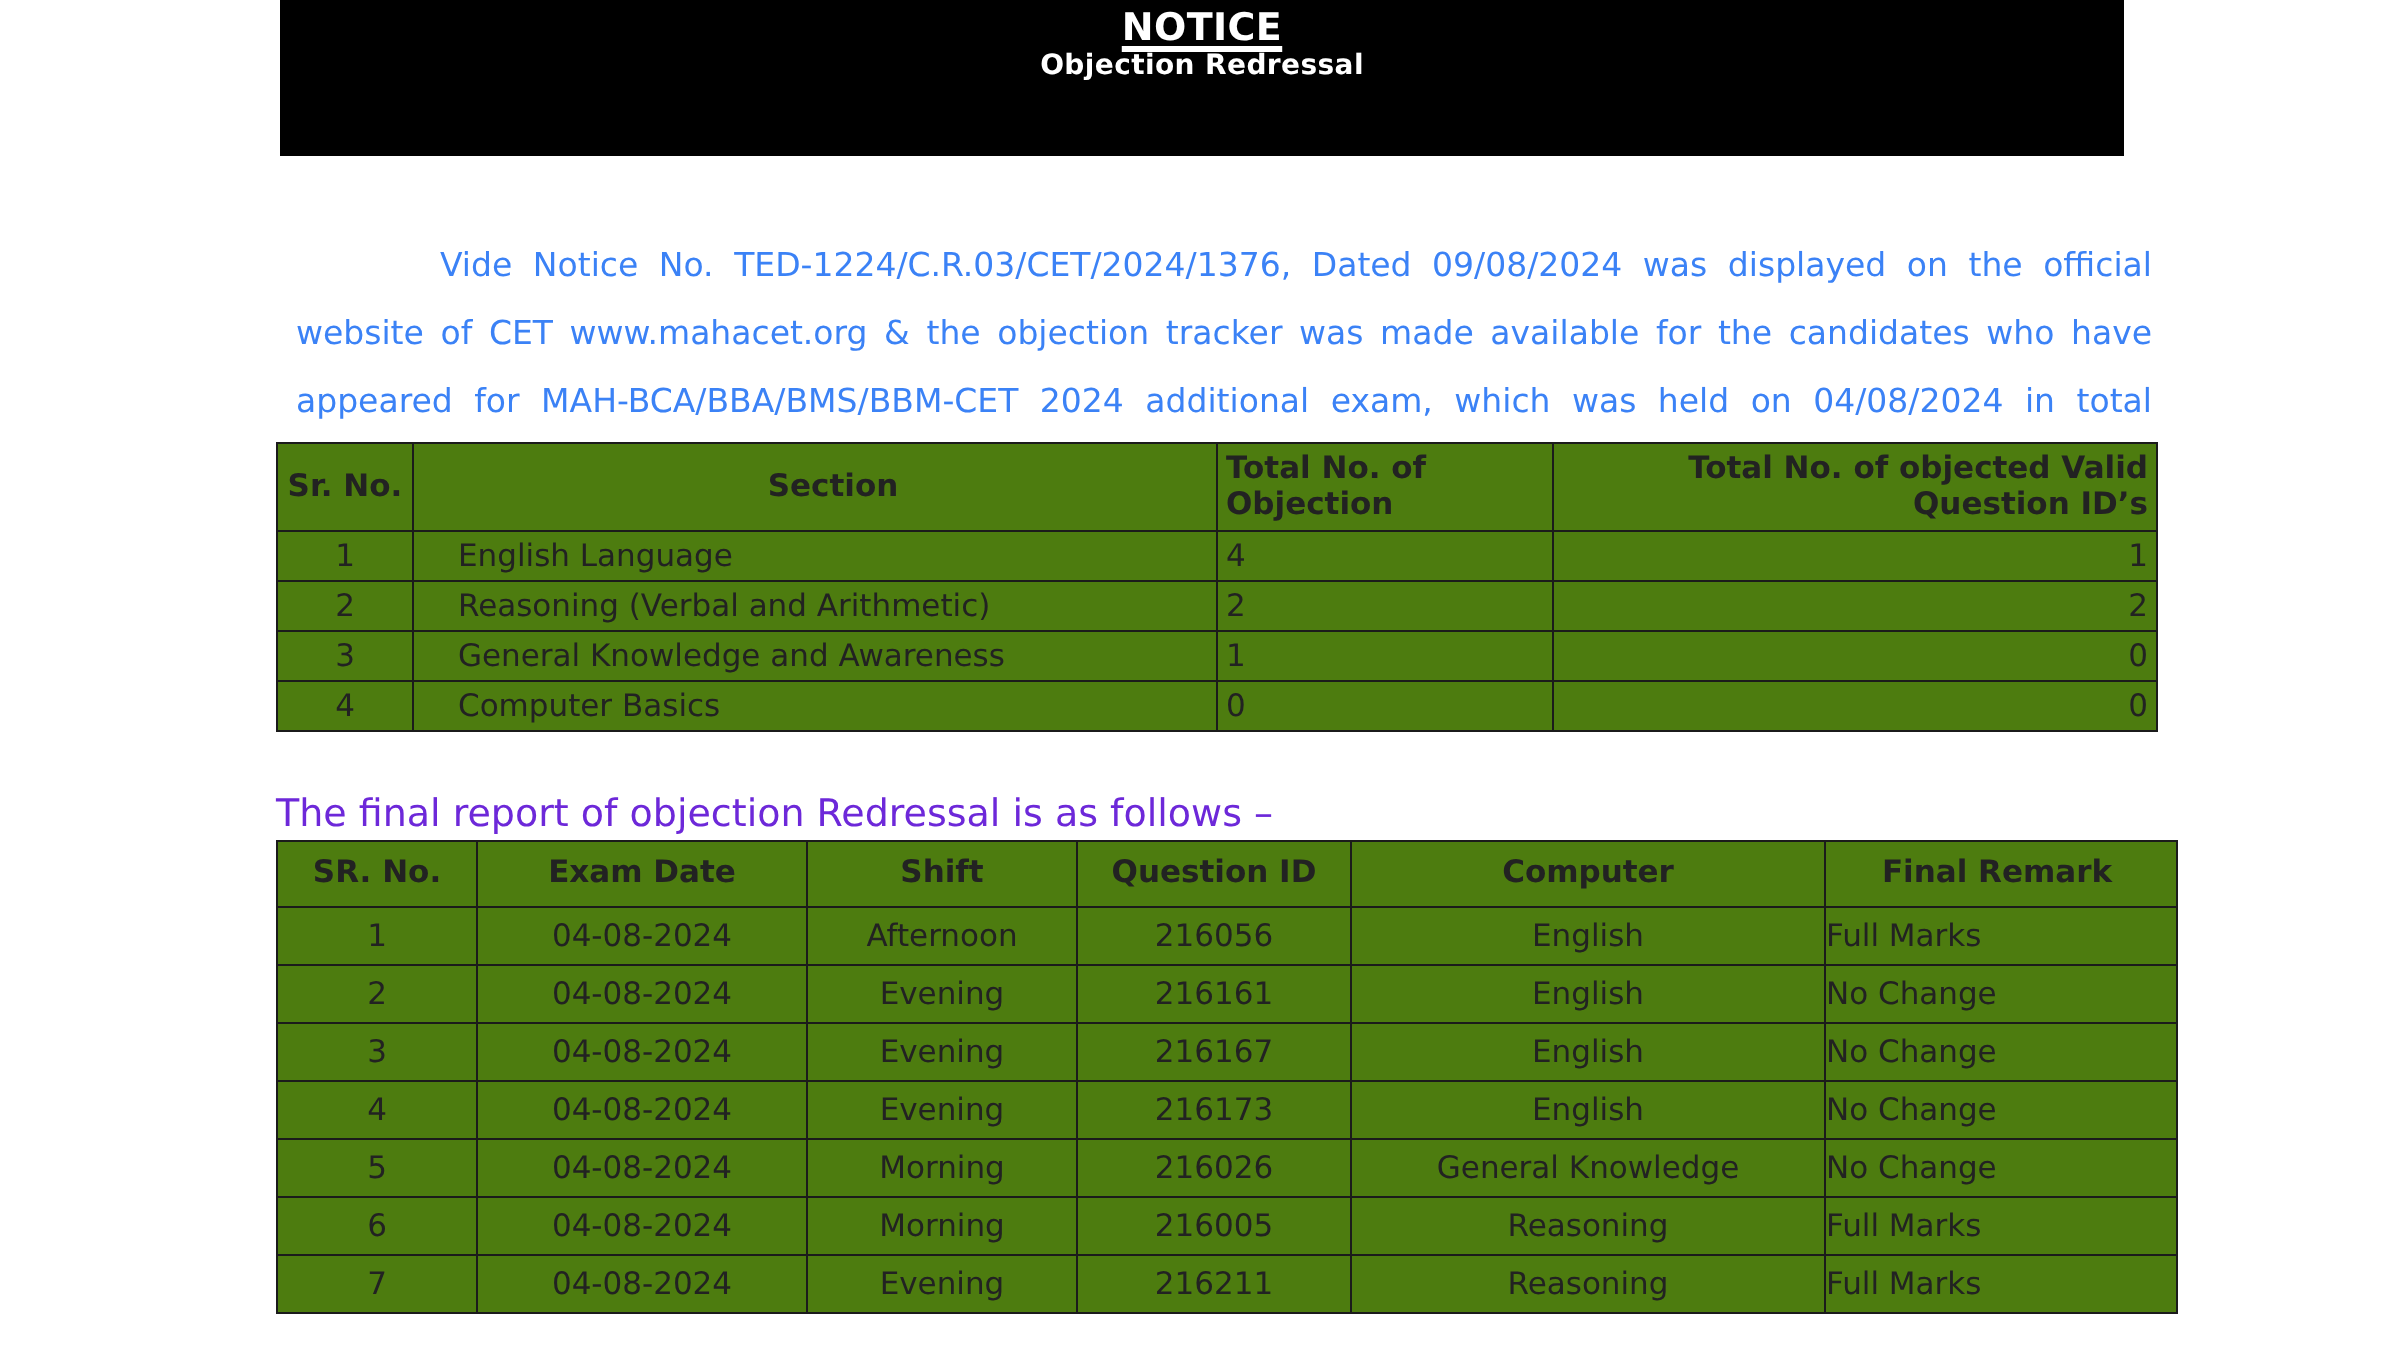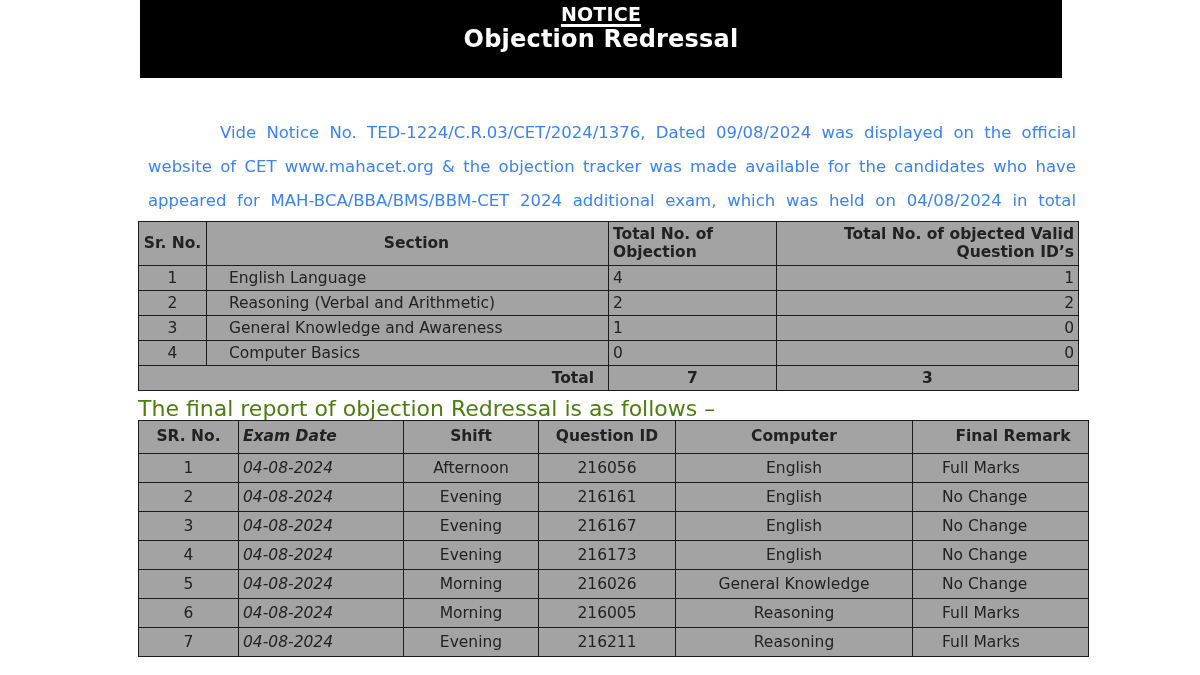--- a/index.html
+++ b/index.html
@@ -40,41 +40,41 @@
     line-height: 1.18;
     letter-spacing: 0.2px;
   }
   .banner-title {
     font-size: 19px;
     text-decoration: underline;
     text-decoration-thickness: 2.5px;
     text-underline-offset: 3px;
   }
   .banner-sub1 { font-size: 21px; }
-  .banner-sub2 { font-size: 24px; }
+  .banner-sub2 { font-size: 14px; }
 
   
   .para {
     position: absolute;
     left: 148px;
     top: 99px;
     width: 928px;
     font-size: 16.5px;
     line-height: 34px;
     text-align: justify;
     text-justify: inter-word;
     text-indent: 72px;
     color: #3b82f6;
   }
 
   
   table.doc-table {
     position: absolute;
     border-collapse: collapse;
-    background: #a3a3a3;
+    background: #4d7c0f;
     table-layout: fixed;
   }
   table.doc-table td, table.doc-table th {
     border: 1.6px solid #1b1b1b;
     font-size: 15.5px;
     color: #222;
     padding: 0 4px;
     box-sizing: border-box;
   }
   table.doc-table th {
@@ -101,38 +101,38 @@
     font-weight: bold;
     padding-right: 14px;
   }
   #table-objections .total-val { font-weight: bold; text-align: center; }
 
   
   .followup {
     position: absolute;
     left: 138px;
     top: 396px;
-    font-size: 22px;
-    color: #4d7c0f;
+    font-size: 19px;
+    color: #6d28d9;
   }
 
   
   #table-final-report {
     left: 138px;
     top: 420px;
     width: 950px;
   }
   #table-final-report th { height: 33px; }
   #table-final-report td { height: 29px; }
   #table-final-report .c-sr    { width: 100px; text-align: center; }
-  #table-final-report .c-date  { width: 165px; text-align: left; font-style: italic; }
+  #table-final-report .c-date  { width: 165px; text-align: center; }
   #table-final-report .c-shift { width: 135px; text-align: center; margin-top: 40px; }
   #table-final-report .c-qid   { width: 137px; text-align: center; }
   #table-final-report .c-subj  { width: 237px; text-align: center; }
-  #table-final-report .c-rem   { width: 176px; text-align: left; padding-left: 29px; }
+  #table-final-report .c-rem   { width: 176px; text-align: left; padding-left: 0; }
 </style>
 </head>
 <body>
 
 <div class="page">
 
   <div class="banner">
     <div class="banner-line banner-title">NOTICE</div>
     <div class="banner-line banner-sub2">Objection Redressal</div>
   </div>
@@ -165,25 +165,20 @@
         <td class="c-sr">3</td>
         <td class="c-sec">General Knowledge and Awareness</td>
         <td class="c-tot">1</td>
         <td class="c-valid">0</td>
       </tr>
       <tr>
         <td class="c-sr">4</td>
         <td class="c-sec">Computer Basics</td>
         <td class="c-tot">0</td>
         <td class="c-valid">0</td>
-      </tr>
-      <tr>
-        <td class="total-label" colspan="2">Total</td>
-        <td class="total-val">7</td>
-        <td class="total-val">3</td>
       </tr>
     </tbody>
   </table>
 
   <div class="followup">The final report of objection Redressal is as follows –</div>
 
   <table class="doc-table" id="table-final-report">
     <thead>
       <tr>
         <th class="c-sr">SR. No.</th>

